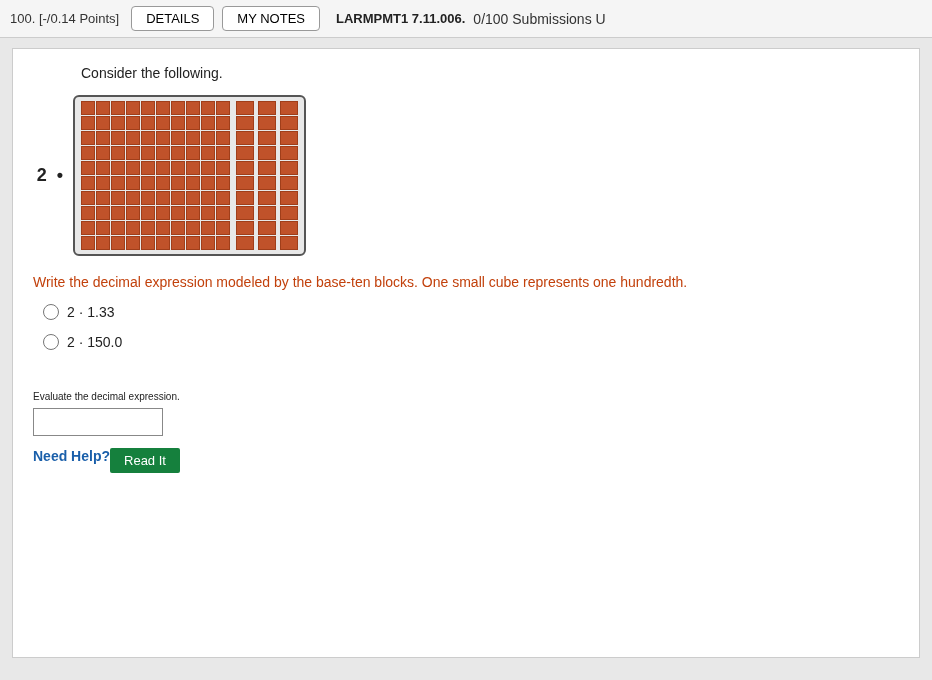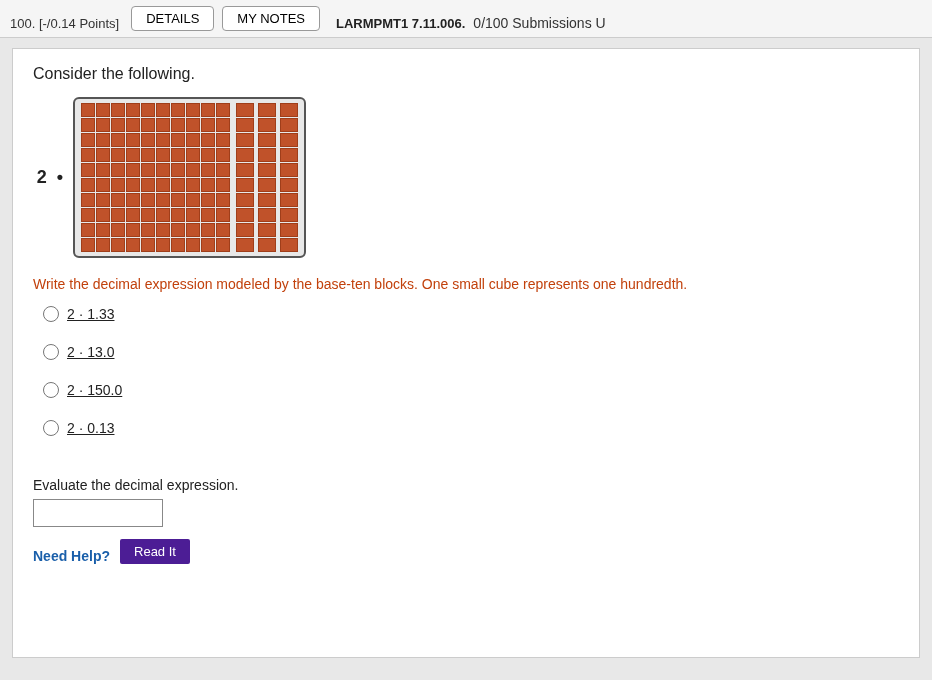--- a/index.html
+++ b/index.html
@@ -8,21 +8,21 @@
       background: #e8e8e8;
       width: 932px;
       min-height: 680px;
       font-size: 14px;
       color: #222;
     }
 
     
     .top-bar {
       display: flex;
-      align-items: flex-end;
+      align-items: center;
       background: #f5f5f5;
       border-bottom: 1px solid #ccc;
       padding: 6px 10px;
       gap: 8px;
       height: 38px;
     }
     .top-bar-points {
       font-size: 13px;
       color: #333;
       margin-right: 4px;
@@ -49,22 +49,23 @@
     
     .main-content {
       background: #fff;
       margin: 10px 12px;
       padding: 16px 20px;
       border: 1px solid #ccc;
       min-height: 610px;
     }
 
     .consider-text {
-      font-size: 16px;
+      font-size: 14px;
       margin-bottom: 14px;
+      margin-left: 48px;
     }
 
     
     .illustration-row {
       display: flex;
       align-items: center;
       margin-bottom: 18px;
       gap: 0;
     }
     .multiplier-label {
@@ -124,67 +125,65 @@
     .instruction-text {
       font-size: 14px;
       margin-bottom: 14px;
       color: #c2410c;
     }
 
     
     .radio-group {
       display: flex;
       flex-direction: column;
-      gap: 22px;
+      gap: 14px;
       margin-bottom: 22px;
       margin-left: 10px;
-      text-decoration: underline;
     }
     .radio-item {
       display: flex;
       align-items: center;
       gap: 8px;
       font-size: 14px;
       cursor: pointer;
     }
     .radio-item input[type="radio"] {
       width: 16px;
       height: 16px;
       cursor: pointer;
     }
 
     
     .evaluate-label {
-      font-size: 14px;
+      font-size: 10px;
       margin-bottom: 6px;
       margin-top: 41px;
     }
     .evaluate-input {
       border: 1px solid #888;
       padding: 4px 8px;
       font-size: 14px;
       width: 130px;
       height: 28px;
       display: block;
       margin-bottom: 12px;
     }
 
     
     .help-row {
       display: flex;
-      align-items: flex-end;
-      gap: 10px;
+      align-items: flex-start;
     }
     .need-help-text {
       font-size: 14px;
       font-weight: bold;
       color: #1a5faa;
     }
     .read-it-btn {
-      background: #4c1d95;
+      background: #15803d;
       color: #fff;
       border: none;
       padding: 5px 14px;
       font-size: 13px;
       cursor: pointer;
       border-radius: 2px;
     }
   </style>
 </head>
 <body>
@@ -355,29 +354,21 @@
 
   <div class="instruction-text">Write the decimal expression modeled by the base-ten blocks. One small cube represents one hundredth.</div>
 
   <div class="radio-group" id="radioGroup">
       <label class="radio-item">
         <input type="radio" name="answer" style="">
         <span>2 · 1.33</span>
       </label>
       <label class="radio-item">
         <input type="radio" name="answer" style="">
-        <span>2 · 13.0</span>
-      </label>
-      <label class="radio-item">
-        <input type="radio" name="answer" style="">
         <span>2 · 150.0</span>
-      </label>
-      <label class="radio-item">
-        <input type="radio" name="answer" style="">
-        <span>2 · 0.13</span>
       </label>
     </div>
 
   <div class="evaluate-label">Evaluate the decimal expression.</div>
   <input class="evaluate-input" type="text" style="">
 
   <div class="help-row">
     <span class="need-help-text">Need Help?</span>
     <button class="read-it-btn">Read It</button>
   </div>

